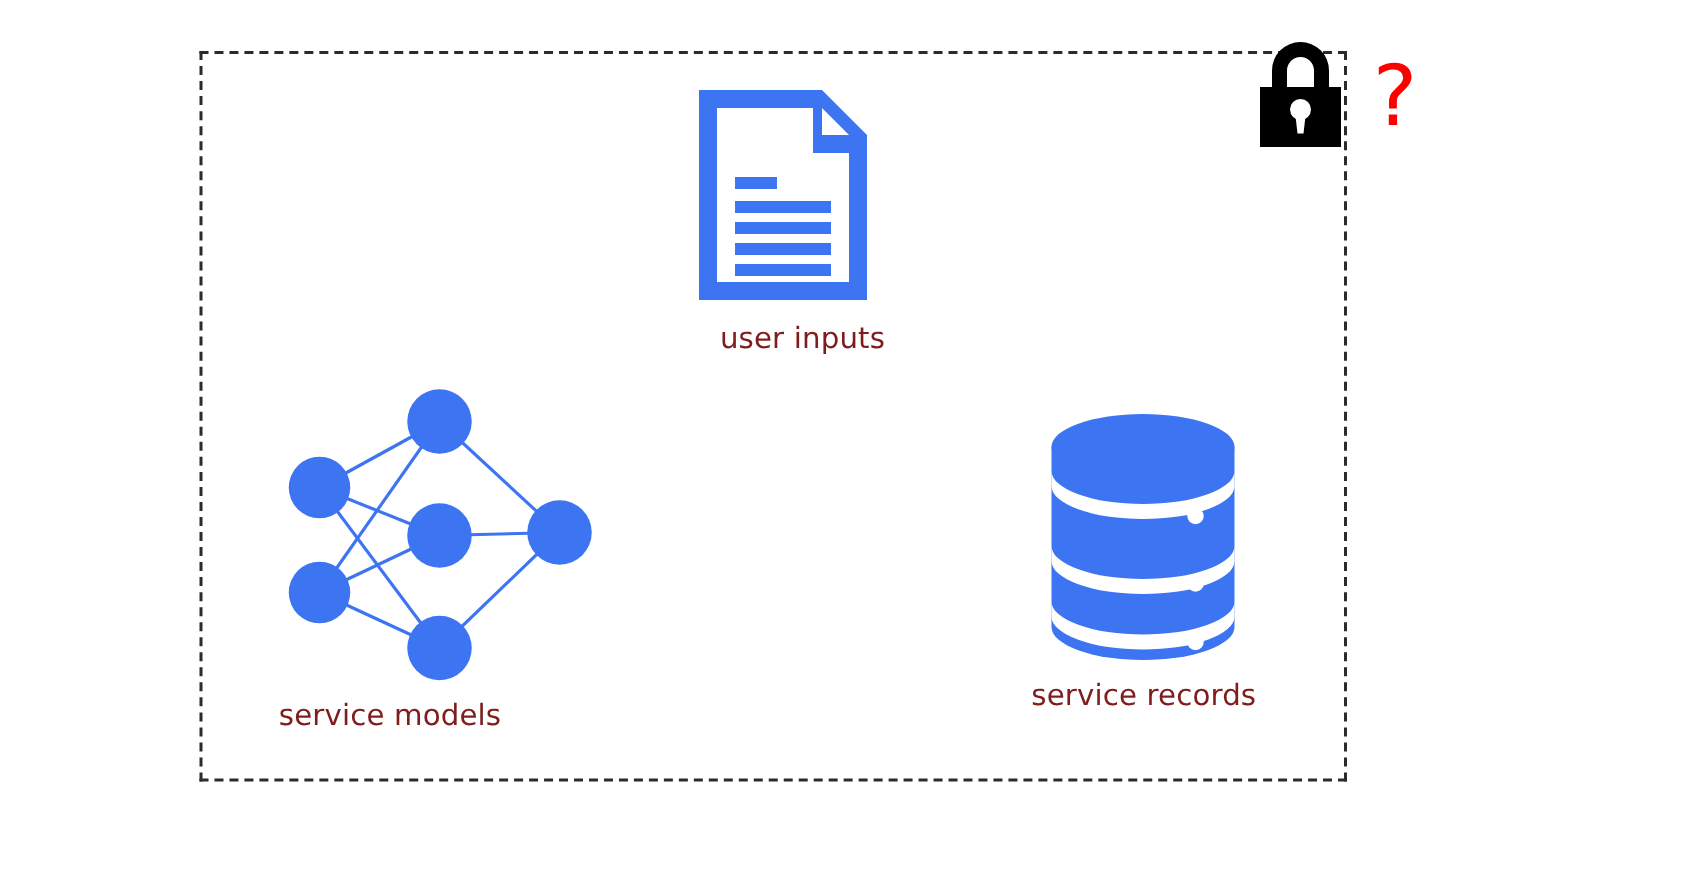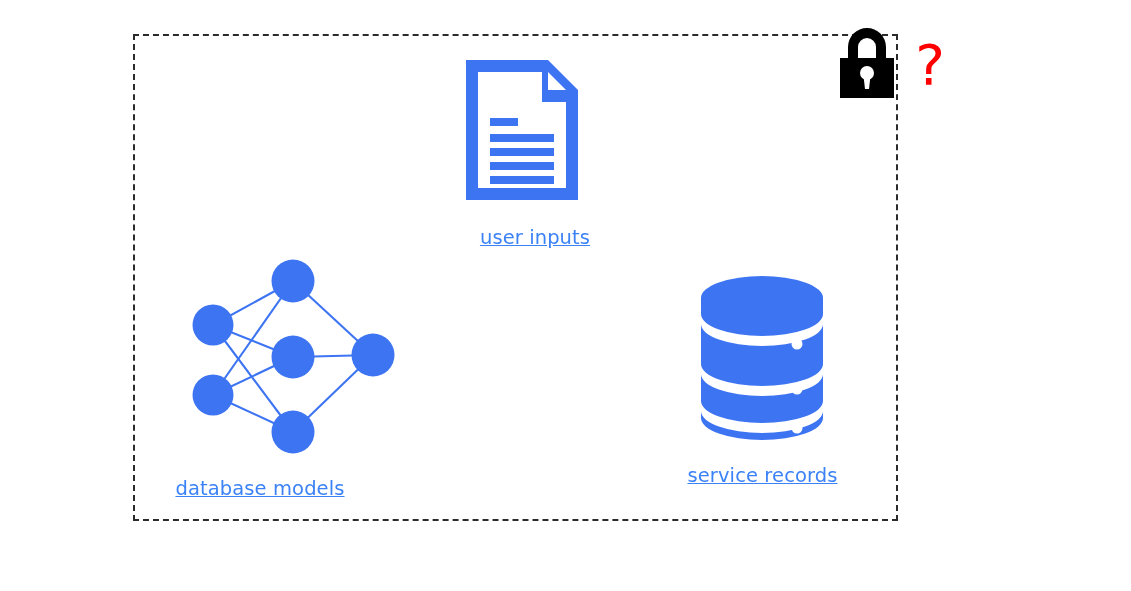--- a/index.html
+++ b/index.html
@@ -38,27 +38,26 @@
   
   .node {
     position: absolute;
     text-align: center;
   }
   .node .glyph {
     position: relative;
     margin: 0 auto;
   }
   .node .caption {
-    margin-top: 20px;
+    margin-top: 8px;
     font-size: 19.5px;
-    color: #3b82f6;
+    color: #7f1d1d;
     letter-spacing: 0.1px;
     white-space: nowrap;
     font-family: "DejaVu Sans", "Liberation Sans", sans-serif;
-    text-decoration: underline;
   }
 
   
   #user-inputs-node {
     left: 400px;
     top: 58px;
     width: 270px;
   }
   #service-models-node {
     left: 140px;
@@ -150,21 +149,21 @@
         <g fill="#3d74f2">
           <circle cx="73" cy="73" r="20.5"></circle>
           <circle cx="73" cy="143" r="20.5"></circle>
           <circle cx="153" cy="29" r="21.5"></circle>
           <circle cx="153" cy="105" r="21.5"></circle>
           <circle cx="153" cy="180" r="21.5"></circle>
           <circle cx="233" cy="103" r="21.5"></circle>
         </g>
       </svg>
     </div>
-    <div class="caption">database models</div>
+    <div class="caption">service models</div>
   </div>
 
   <div class="node" id="database-records-node">
     <div class="glyph" style="width:245px;height:168px;">
       <svg width="245" height="168" viewBox="0 0 245 168" xmlns="http://www.w3.org/2000/svg" aria-hidden="true">
 
         <path d="M61 22 L61 142 A61 22 0 0 0 183 142 L183 22 Z" fill="#3d74f2"></path>
         <ellipse cx="122" cy="22" rx="61" ry="22" fill="#3d74f2"></ellipse>
 
         <path d="M61 38 A61 22 0 0 0 183 38 L183 48 A61 22 0 0 1 61 48 Z" fill="#ffffff"></path>

